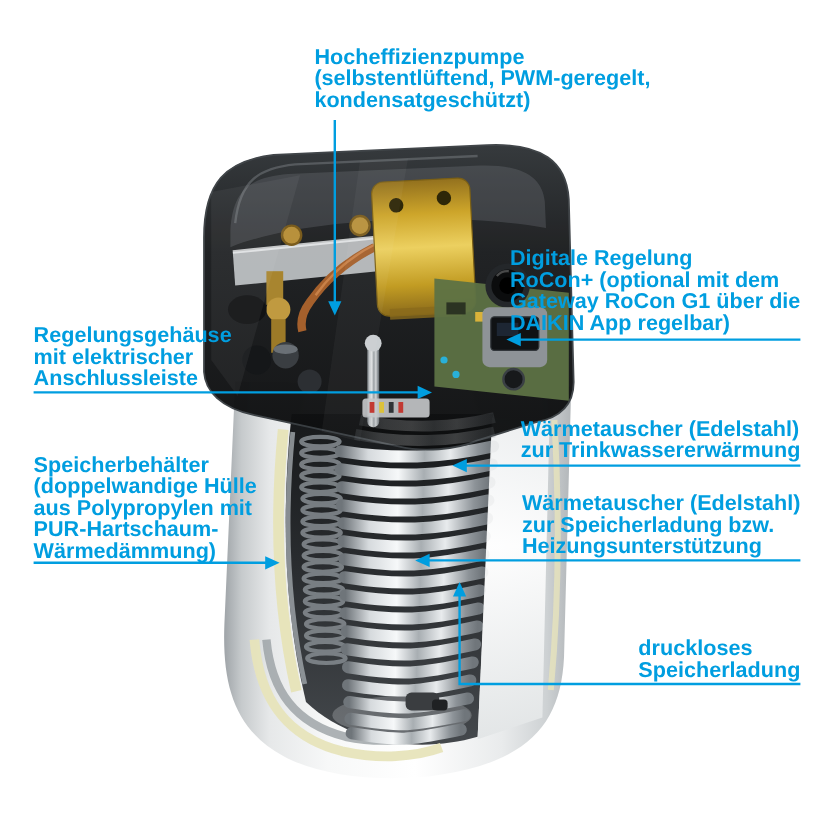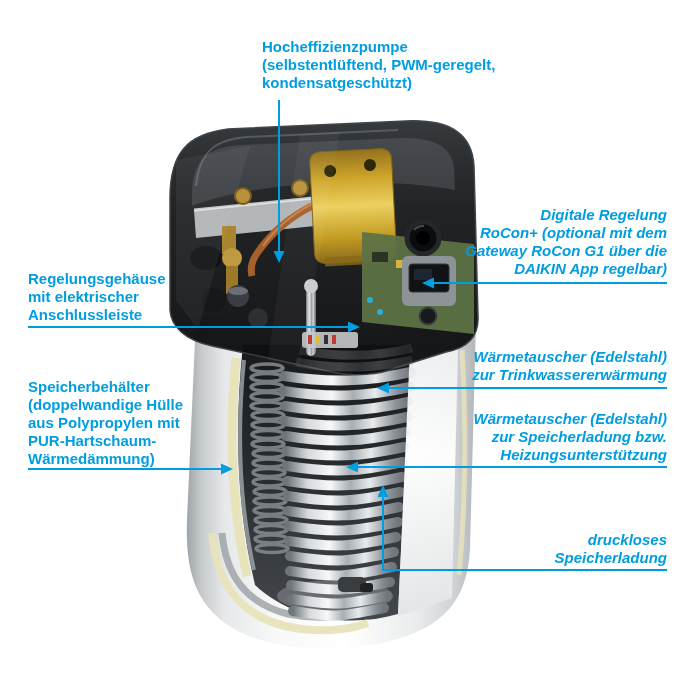--- a/index.html
+++ b/index.html
@@ -2,24 +2,24 @@
 <html><head>
 <meta charset="utf-8">
 <style>
   html,body{margin:0;padding:0;background:#ffffff;}
   .stage{
     position:relative;width:700px;height:700px;background:#ffffff;
     font-family:"Liberation Sans", sans-serif;overflow:hidden;
   }
   svg.art{position:absolute;left:0;top:0;}
   .label{
-    position:absolute;color:#009EE0;font-size:15px;line-height:18px;
+    position:absolute;color:#009EE0;font-size:18px;line-height:18px;
     font-weight:bold;white-space:pre-line;
   }
-  .label.right{text-align:right;font-style:italic;}
+  .label.right{}
 </style>
 </head>
 <body>
 
 <div class="stage">
 
 <svg class="art" width="700" height="700" viewBox="0 0 700 700">
   <defs>
     <linearGradient id="tankGrad" x1="0" y1="0" x2="1" y2="0">
       <stop offset="0" stop-color="#9fa4a8"></stop>

